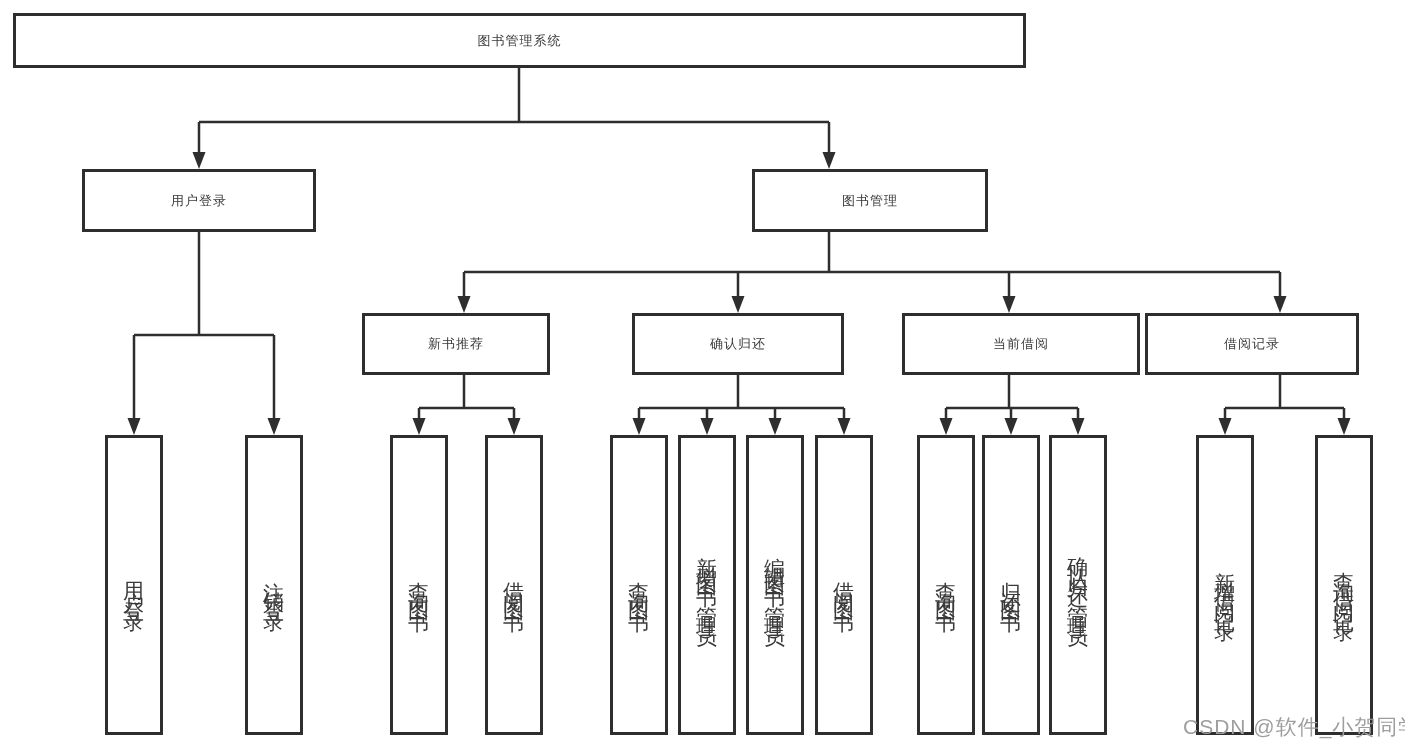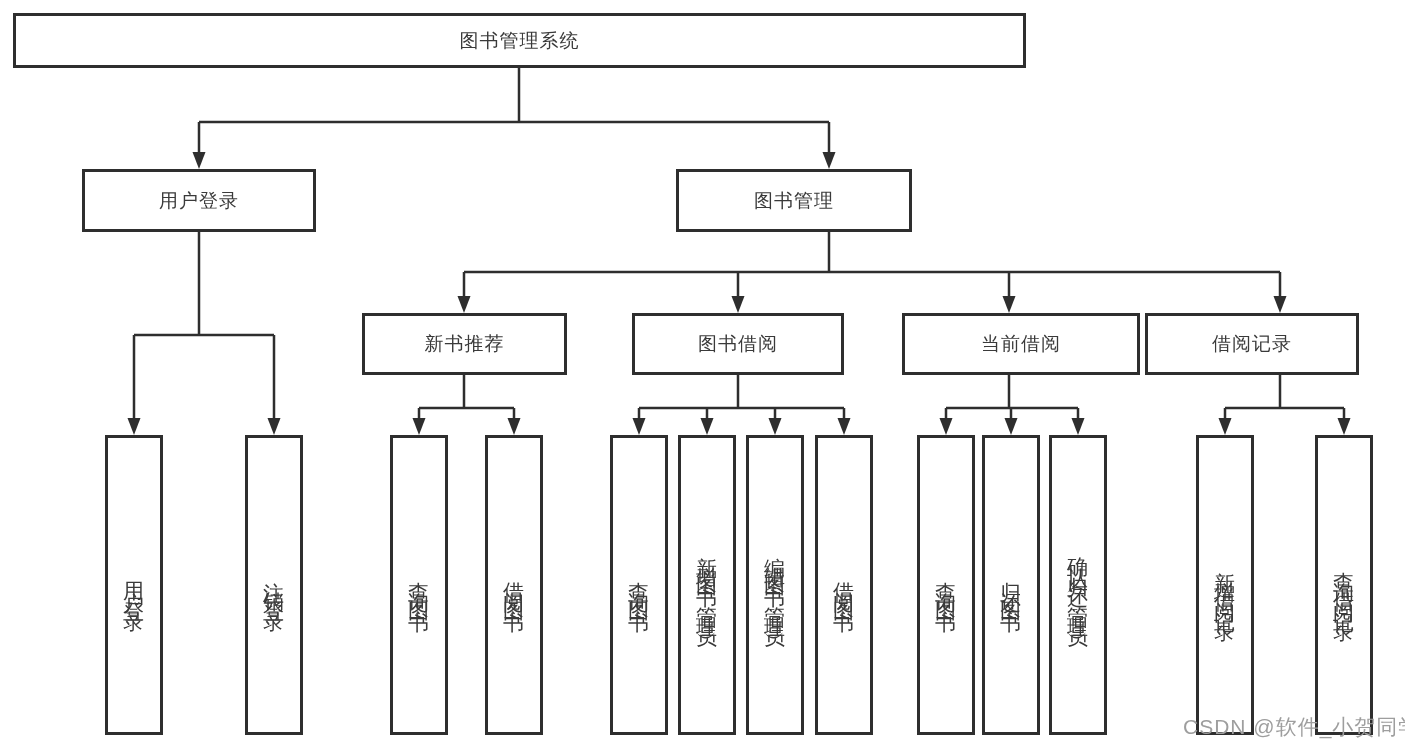--- a/index.html
+++ b/index.html
@@ -5,21 +5,21 @@
   * { margin:0; padding:0; box-sizing:border-box; }
   html,body { background:#ffffff; }
   body { width:1405px; height:747px; font-family:"Liberation Sans", sans-serif; }
   .canvas { position:relative; width:1405px; height:747px; background:#ffffff; overflow:hidden; }
   svg.wires { position:absolute; left:0; top:0; width:1405px; height:747px; z-index:1; }
   .node {
     position:absolute; background:#ffffff; border:3px solid #2e2e2e;
     display:flex; align-items:center; justify-content:center;
     color:#3a3a3a; z-index:2;
   }
-  .node.h .label { font-size:19px; letter-spacing:1px; white-space:nowrap; }
+  .node.h .label { font-size:13px; letter-spacing:1px; white-space:nowrap; }
   .node.leaf { top:435px; width:58px; height:300px; }
   .node.leaf .label {
     writing-mode:vertical-lr; text-orientation:mixed;
     font-size:21px; letter-spacing:10px; line-height:1.2; white-space:nowrap;
   }
   .watermark {
     position:absolute; left:1183px; top:713px; z-index:5;
     font-size:21px; color:#9e9e9e; white-space:nowrap; letter-spacing:1px;
   }
 </style>
@@ -61,29 +61,29 @@
     </g>
   </svg>
 
   <div class="node h" style="left:13px;top:13px;width:1013px;height:55px">
     <span class="label">图书管理系统</span>
   </div>
 
   <div class="node h" style="left:82px;top:169px;width:234px;height:63px">
     <span class="label">用户登录</span>
   </div>
-  <div class="node h" style="left:676px;top:169px;width:236px;height:63px">
+  <div class="node h" style="left:752px;top:169px;width:236px;height:63px">
     <span class="label">图书管理</span>
   </div>
 
-  <div class="node h" style="left:362px;top:313px;width:205px;height:62px">
+  <div class="node h" style="left:362px;top:313px;width:188px;height:62px">
     <span class="label">新书推荐</span>
   </div>
   <div class="node h" style="left:632px;top:313px;width:212px;height:62px">
-    <span class="label">图书借阅</span>
+    <span class="label">确认归还</span>
   </div>
   <div class="node h" style="left:902px;top:313px;width:238px;height:62px">
     <span class="label">当前借阅</span>
   </div>
   <div class="node h" style="left:1145px;top:313px;width:214px;height:62px">
     <span class="label">借阅记录</span>
   </div>
 
   <div class="node leaf" style="left:105px">
     <span class="label">用户登录</span>

